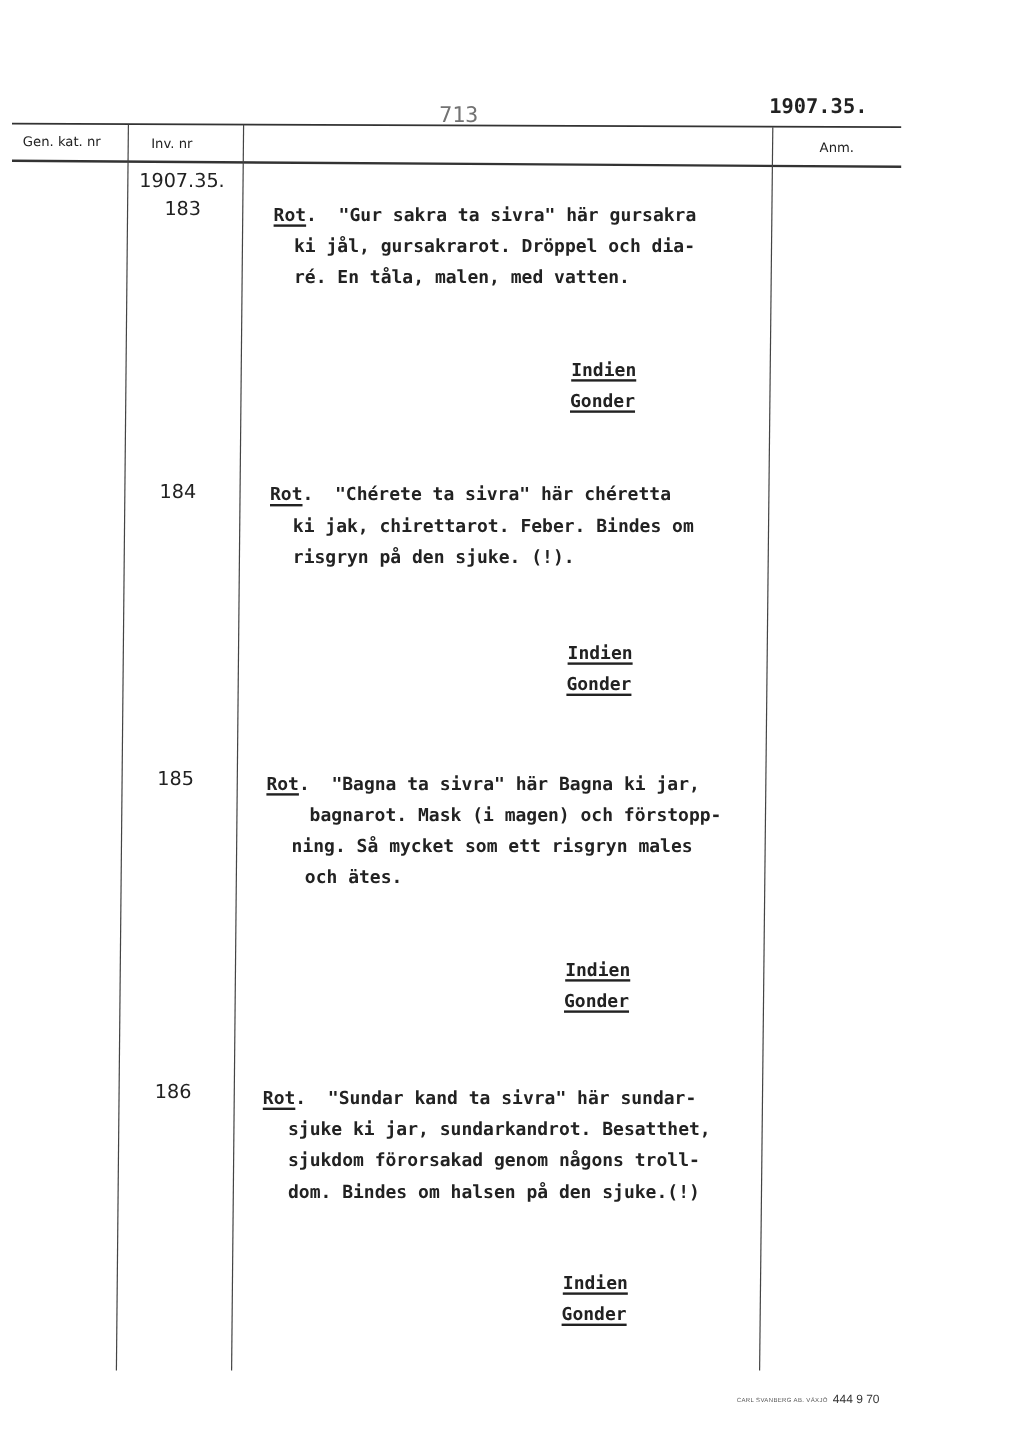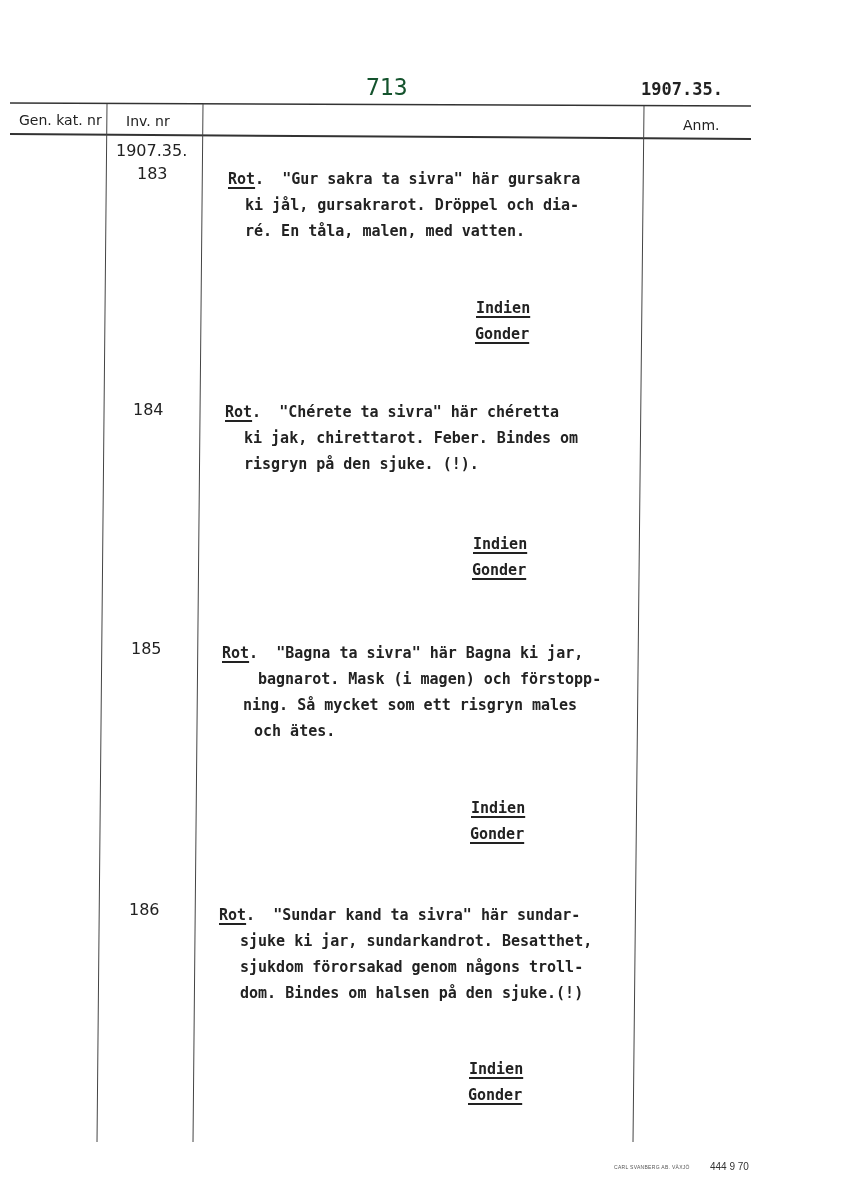--- a/index.html
+++ b/index.html
@@ -1,20 +1,20 @@
 <!DOCTYPE html>
 <html><head>
 <meta charset="utf-8">
 <style>
   html, body { margin:0; padding:0; }
   body { width:849px; height:1200px; background:#ffffff; position:relative; overflow:hidden; }
   .abs { position:absolute; white-space:pre; }
   .tw { font-family:"DejaVu Sans Mono","Liberation Mono",monospace; font-size:15px; color:#222; font-weight:bold; letter-spacing:0px; }
-  .hdr { font-family:"DejaVu Sans","Liberation Sans",sans-serif; font-size:14px; color:#222; }
-  .pno { font-family:"DejaVu Sans Mono","Liberation Mono",monospace; font-size:23px; color:#14532d; }
+  .hdr { font-family:"DejaVu Sans","Liberation Sans",sans-serif; font-size:11px; color:#222; }
+  .pno { font-family:"DejaVu Sans Mono","Liberation Mono",monospace; font-size:18px; color:#737373;margin-top:12px; }
   .acc { font-family:"DejaVu Sans Mono","Liberation Mono",monospace; font-size:17px; color:#222; font-weight:bold; }
   .inv { font-family:"DejaVu Sans","Liberation Sans",sans-serif; font-size:16px; color:#222; }
   .u { text-decoration:underline; text-decoration-thickness:2px; text-underline-offset:3px; }
   .line { line-height:25.5px; }
   .foot { font-family:"Liberation Sans",sans-serif; font-size:5px; color:#555; letter-spacing:0.3px; }
   .footn { font-family:"Liberation Sans",sans-serif; font-size:10px; color:#333; }
   svg.rules { position:absolute; left:0; top:0; }
 </style>
 </head>
 <body>
@@ -68,13 +68,13 @@
   <div class="abs inv" style="left:129px;top:900px;">186</div>
   <div class="abs tw line" style="left:219px;top:903px;"><span class="u">Rot</span><span>.  "Sundar kand ta sivra" här sundar-</span></div>
   <div class="abs tw line" style="left:240px;top:929px;">sjuke ki jar, sundarkandrot. Besatthet,</div>
   <div class="abs tw line" style="left:240px;top:955px;text-align:center;">sjukdom förorsakad genom någons troll-</div>
   <div class="abs tw line" style="left:240px;top:981px;">dom. Bindes om halsen på den sjuke.(!)</div>
   <div class="abs tw u" style="left:469px;top:1060px;">Indien</div>
   <div class="abs tw u" style="left:468px;top:1086px;">Gonder</div>
 </div>
 
 <div class="abs foot" style="left:614px;top:1164px;">CARL SVANBERG AB. VÄXJÖ</div>
-<div class="abs footn" style="left:710px;top:1161px;">444 9 70</div>
+<div class="abs footn" style="left:694px;top:1161px;">444 9 70</div>
 
 </body></html>

